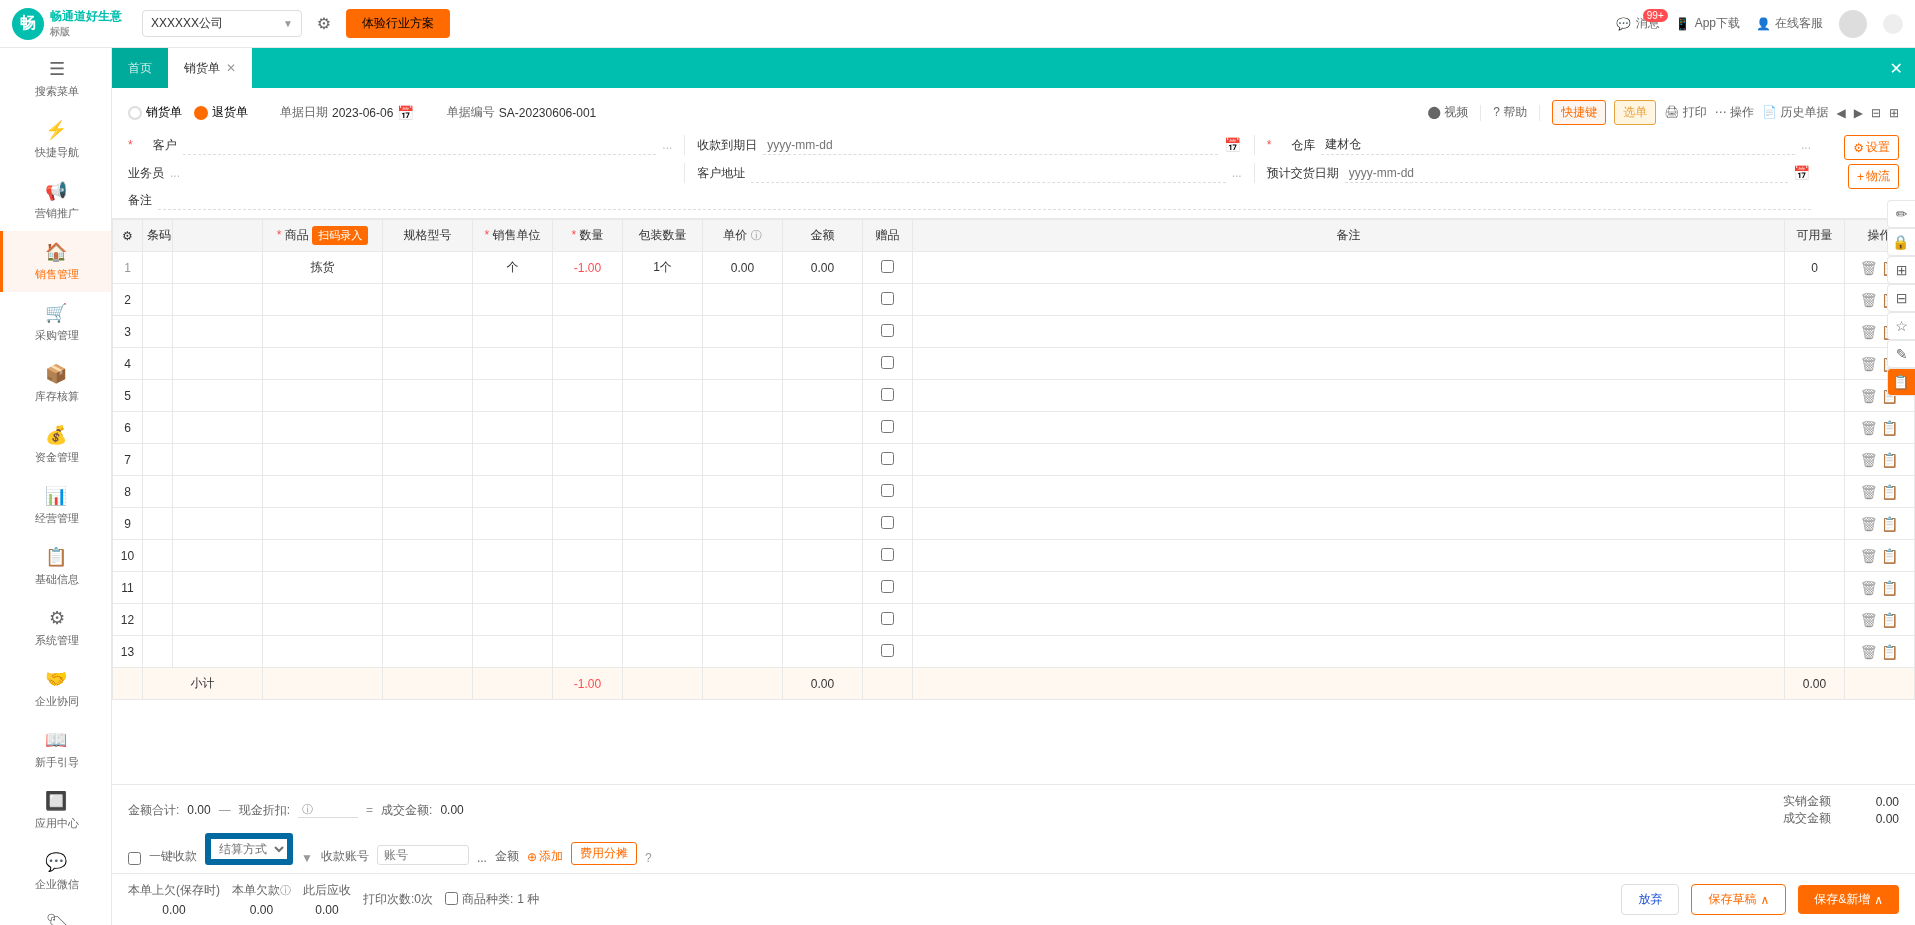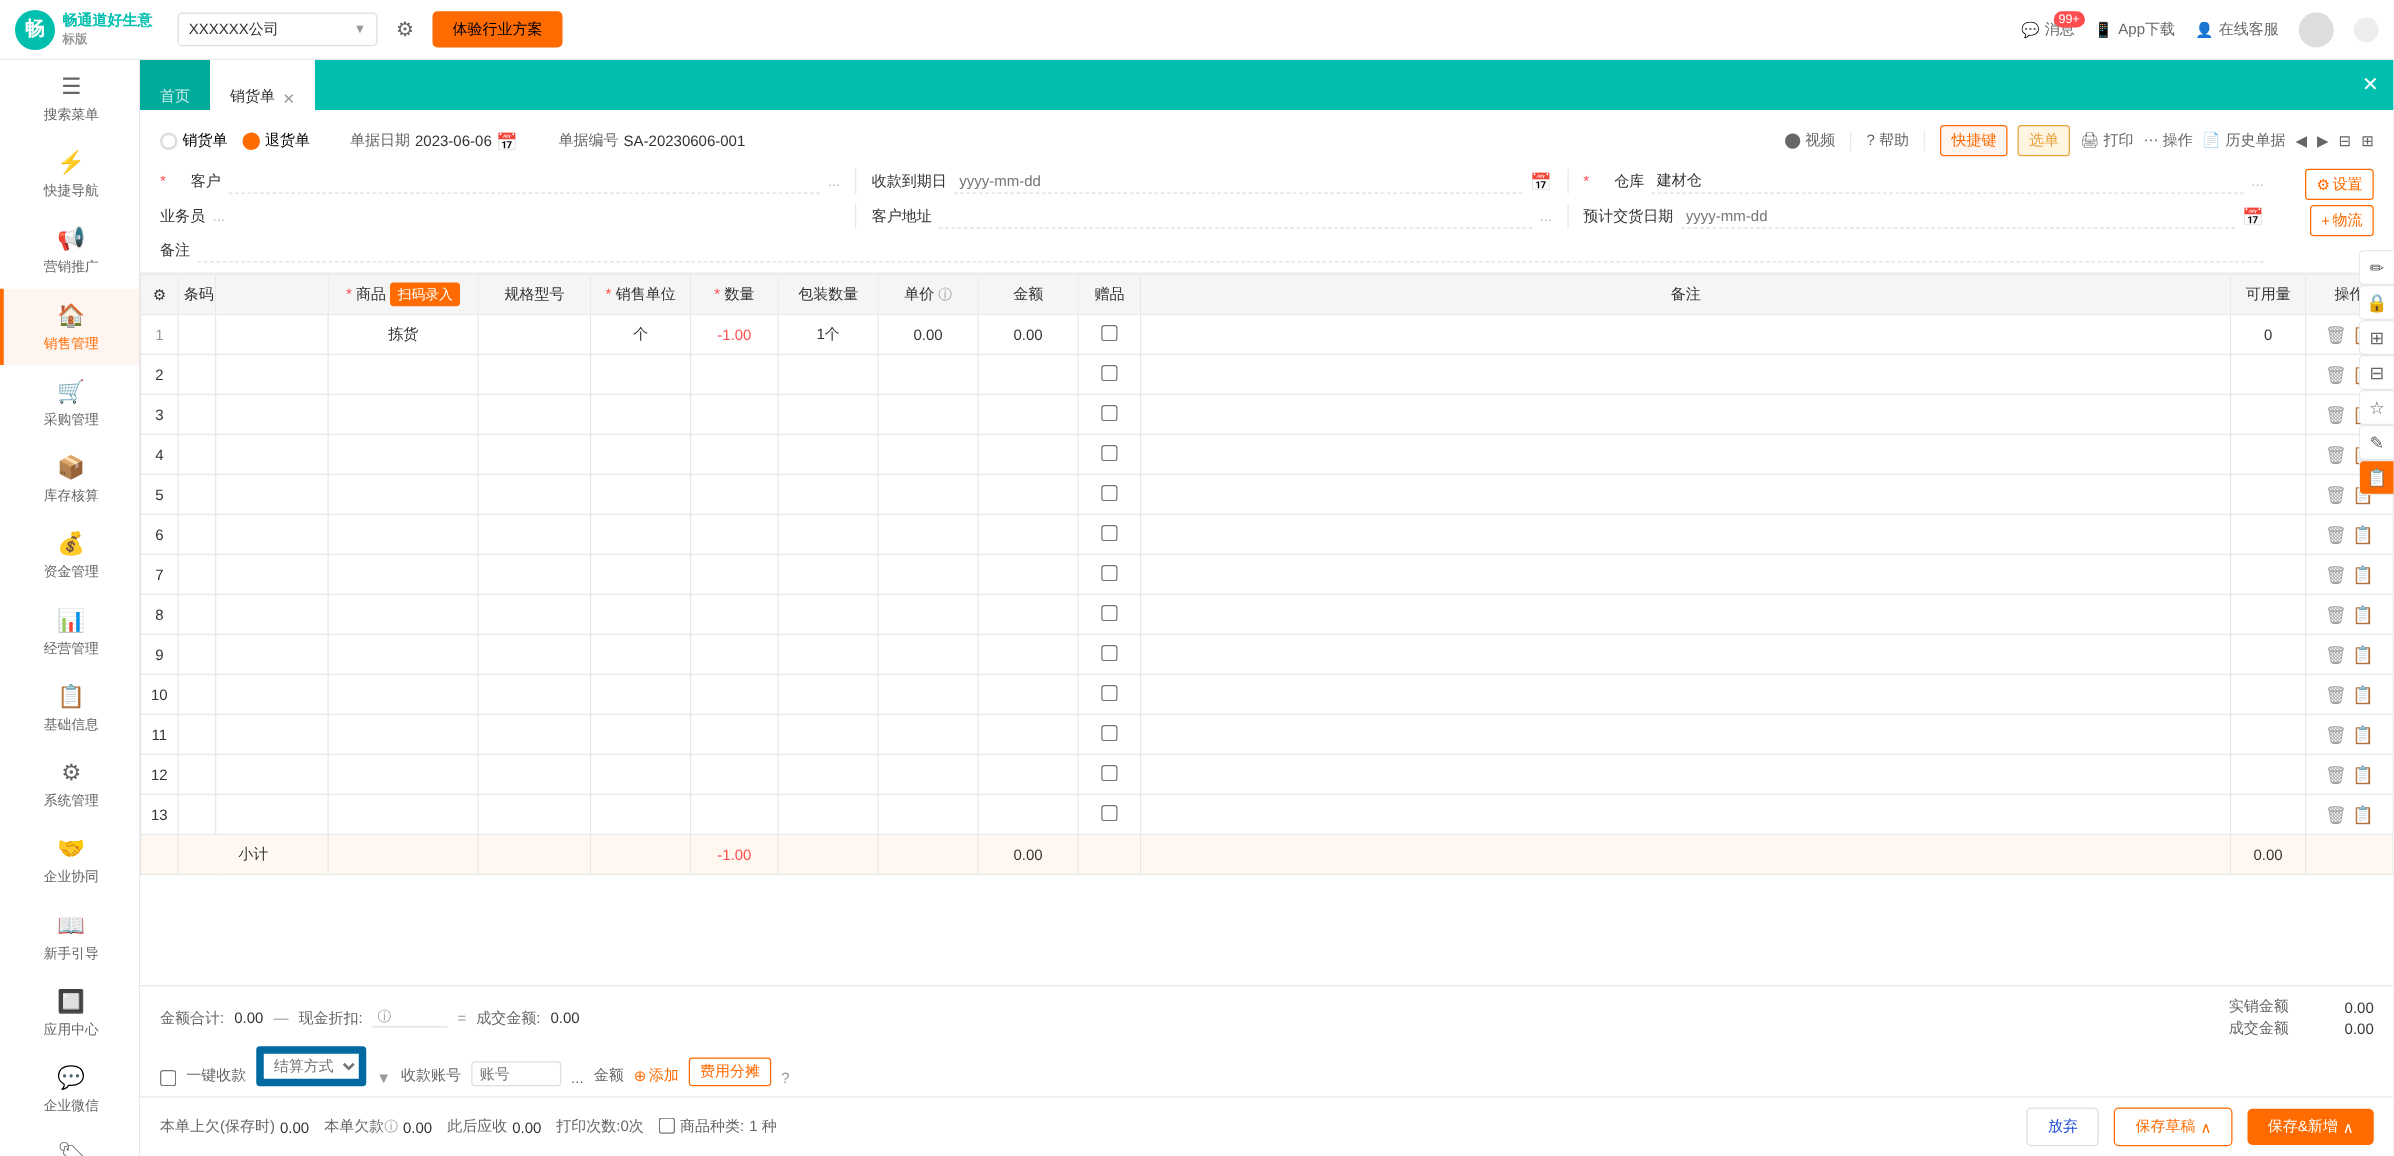--- a/index.html
+++ b/index.html
@@ -86,21 +86,21 @@
     .content-area {
       flex: 1; display: flex; flex-direction: column; overflow: hidden;
     }
 
     
     .tab-bar {
       background: #00bfae; display: flex; align-items: center; height: 40px;
       padding: 0 0; flex-shrink: 0;
     }
     .tab-item {
-      height: 100%; display: flex; align-items: flex-end; padding: 2px 16px;
+      height: 100%; display: flex; align-items: center; padding: 2px 16px;
       cursor: pointer; color: rgba(255,255,255,0.8); gap: 6px; font-size: 13px;
     }
     .tab-item.home { background: rgba(0,0,0,0.1); }
     .tab-item.active { background: #fff; color: #333; }
     .tab-close { color: #999; font-size: 12px; cursor: pointer; }
 
     
     .main-content {
       flex: 1; overflow-y: auto; background: #f5f5f5; padding: 0;
       display: flex; flex-direction: column;
@@ -213,21 +213,21 @@
     .payment-row {
       display: flex; align-items: flex-end; gap: 8px;
     }
     .payment-checkbox { cursor: pointer; }
     .payment-select {
       border: 6px solid #0369a1; border-radius: 3px; padding: 2px 4px;
       color: #737373; background: #fff; cursor: pointer;
     }
     .payment-input {
       border: 1px solid #ddd; border-radius: 3px; padding: 2px 6px;
-      color: #333; width: 72px;
+      color: #333; width: 92px;
     }
     .add-btn {
       color: #ff6b00; cursor: pointer; display: flex; align-items: center; gap: 2px;
     }
     .fenyong-btn {
       border: 1px solid #ff6b00; color: #ff6b00; background: #fff;
       border-radius: 3px; padding: 2px 8px; cursor: pointer;
     }
     .help-icon { color: #999; cursor: help; }
     .right-summary {
@@ -235,21 +235,21 @@
     }
     .summary-row { display: flex; justify-content: flex-end; align-items: center; gap: 8px; color: #666; }
     .summary-value { color: #333; min-width: 60px; text-align: right; }
 
     
     .action-bar {
       background: #fff; border-top: 1px solid #e8e8e8;
       display: flex; align-items: center; padding: 8px 16px; gap: 12px;
       flex-shrink: 0;
     }
-    .stat-item { display: flex; align-items: center; gap: 4px; color: #666; }
+    .stat-item { display: flex; align-items: center; gap: 4px; color: #666; flex-direction: column; }
     .stat-value { color: #333; }
     .print-info { margin-left: 0; color: #666; }
     .product-kind { display: flex; align-items: center; gap: 4px; color: #666; }
     .btn-discard {
       background: #fff; border: 1px solid #ddd; border-radius: 4px;
       padding: 6px 16px; cursor: pointer; color: #1d4ed8;
       margin-left: auto;
     }
     .btn-save-draft {
       background: #fff; border: 1px solid #ff6b00; color: #ff6b00;

